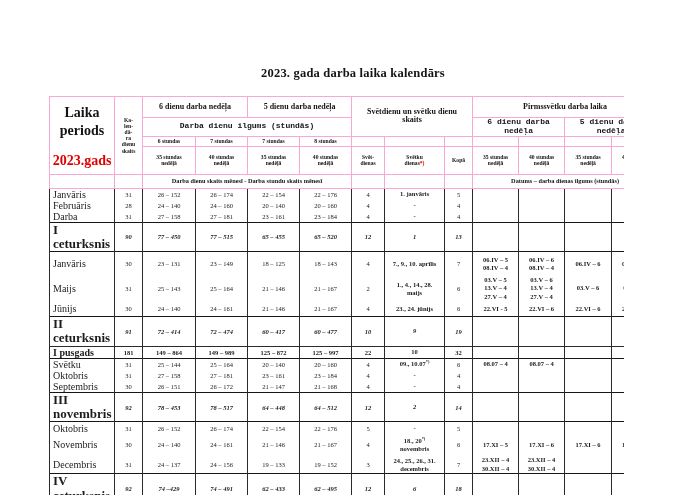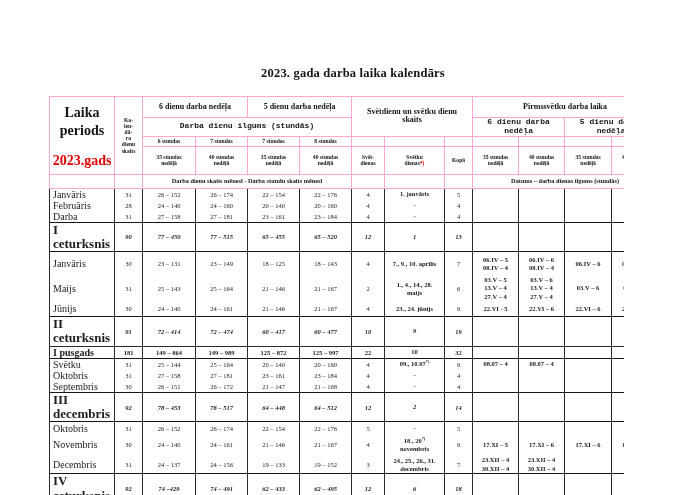--- a/index.html
+++ b/index.html
@@ -597,21 +597,21 @@
           <td class="">
             <span class="ln">4</span>
           </td>
           <td class=""></td>
           <td class=""></td>
           <td class=""></td>
           <td class=""></td>
         </tr>
         <tr class="quarter bt2">
           <td class="label">
-            <span class="ln">III decembris</span>
+            <span class="ln">III novembris</span>
           </td>
           <td class="">
             <span class="ln">92</span>
           </td>
           <td class="">
             <span class="ln">78 – 453</span>
           </td>
           <td class="">
             <span class="ln">78 – 517</span>
           </td>

